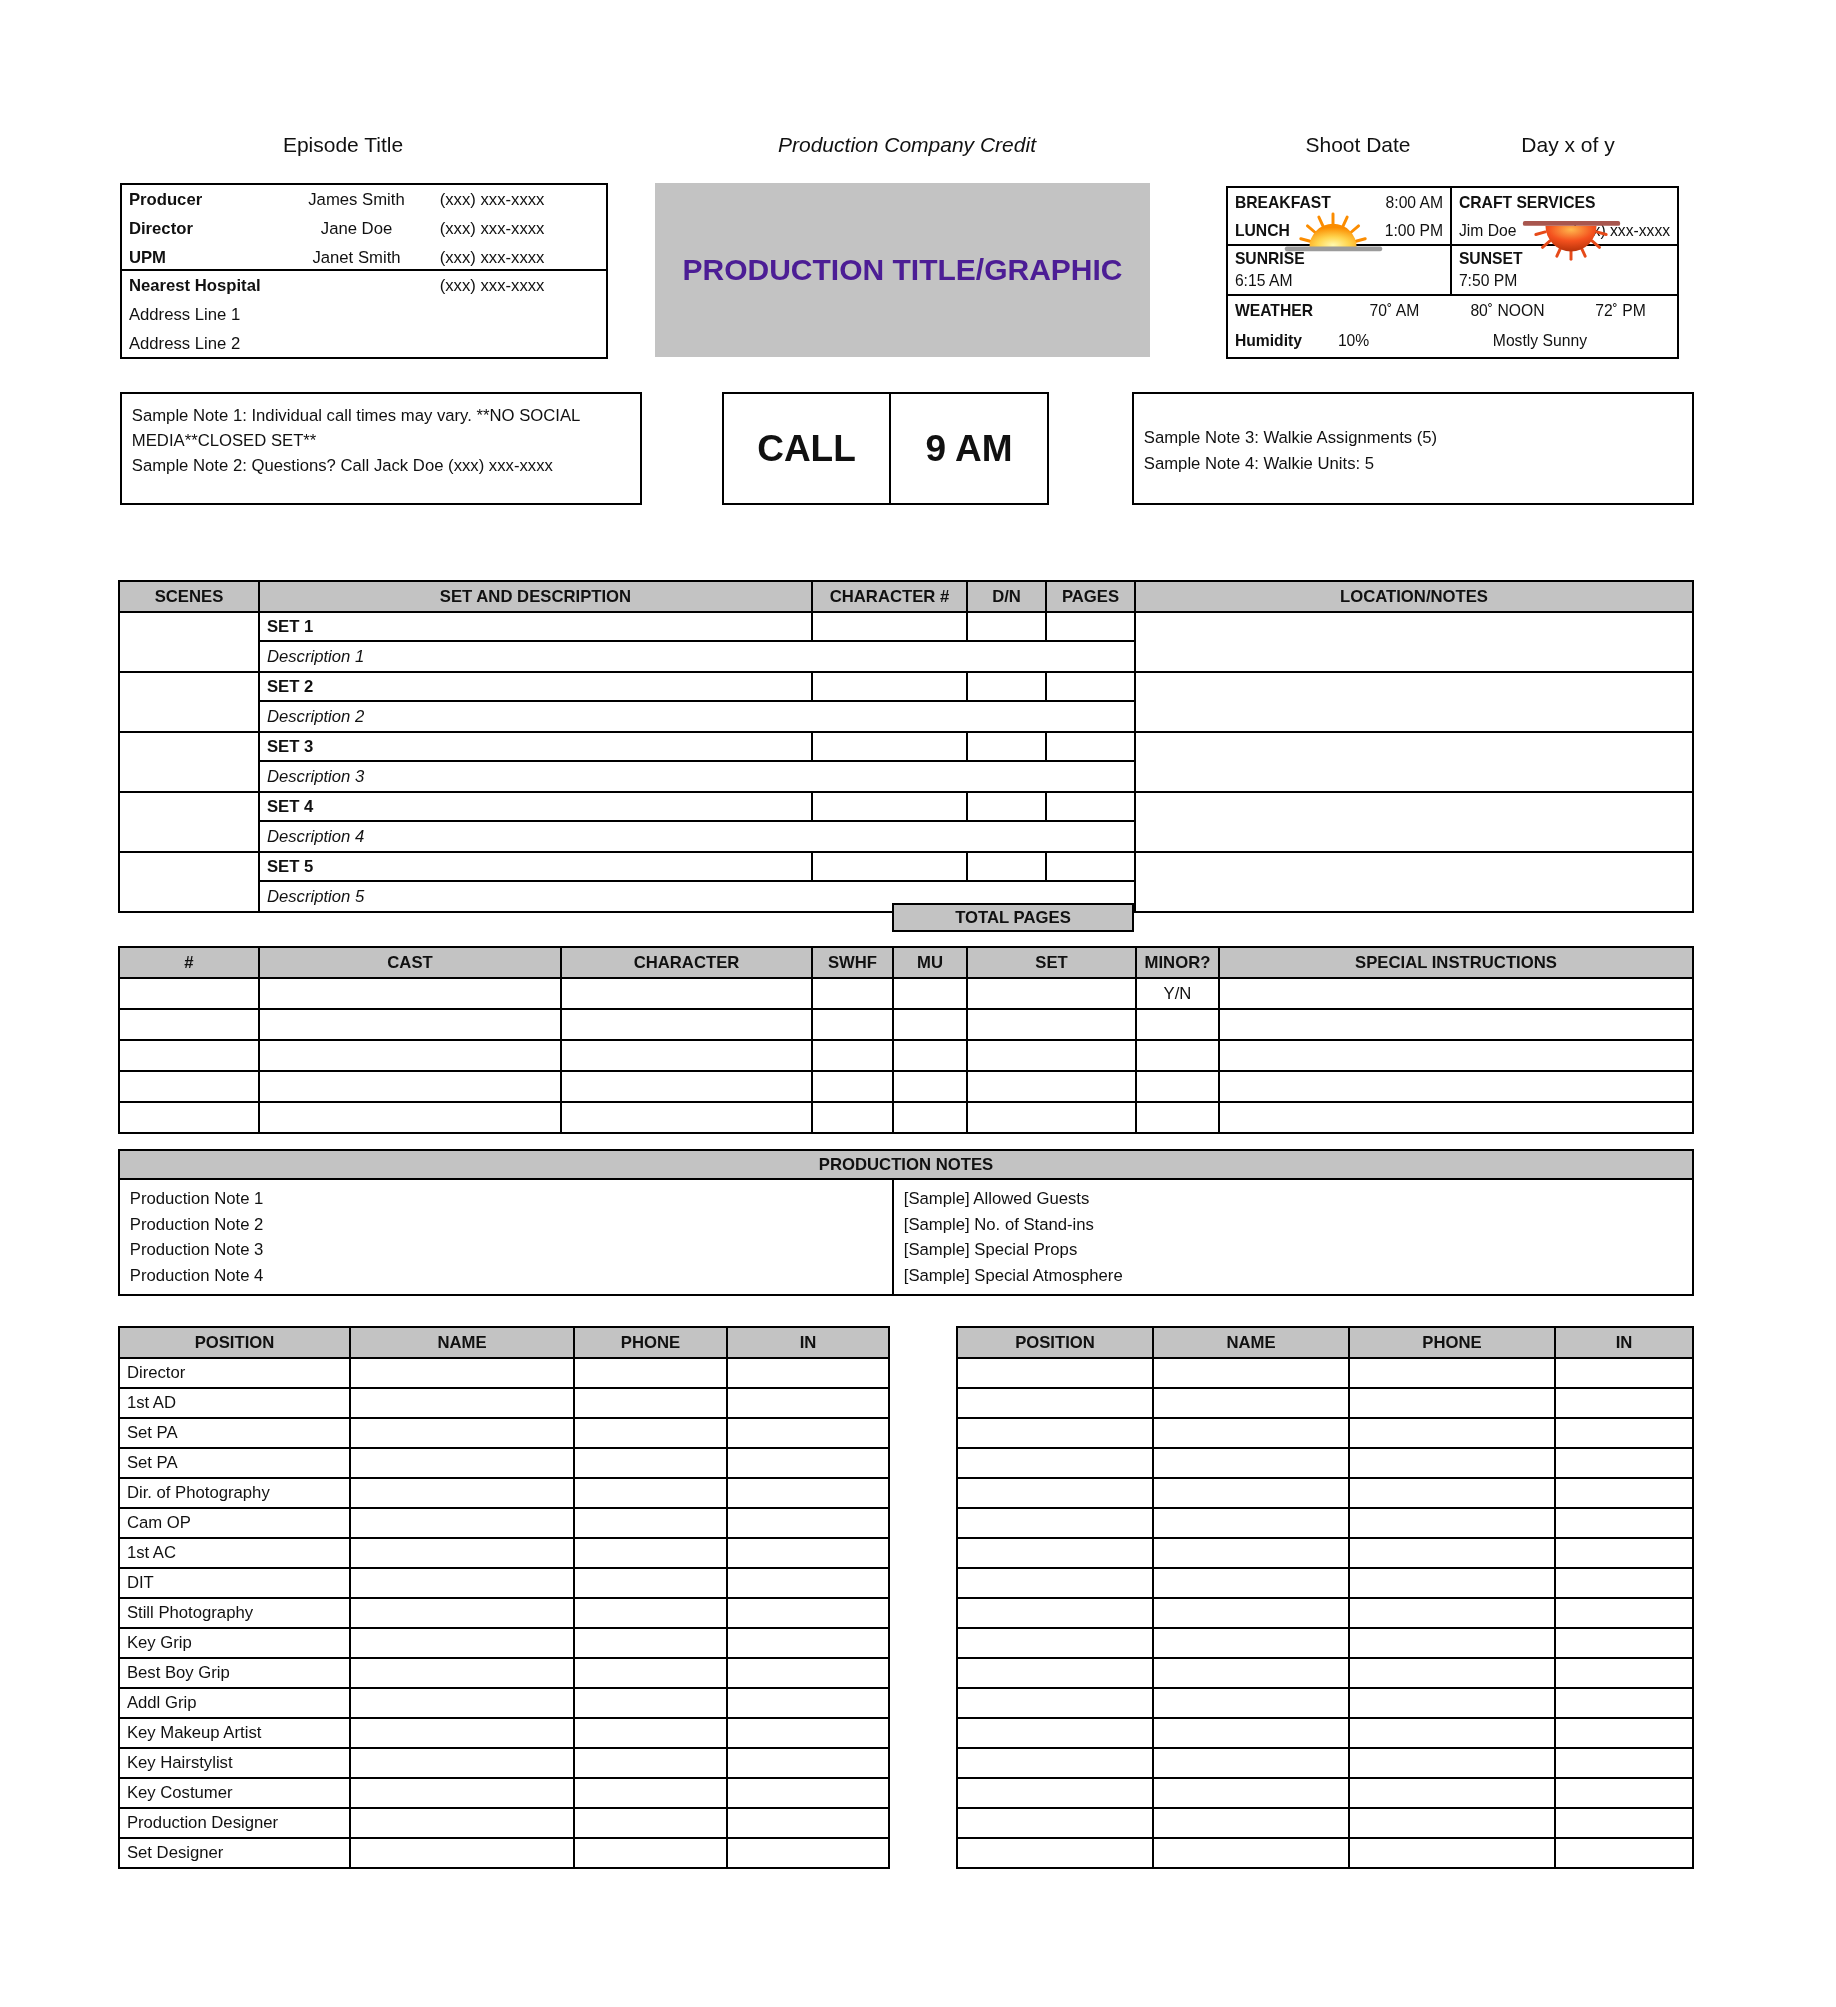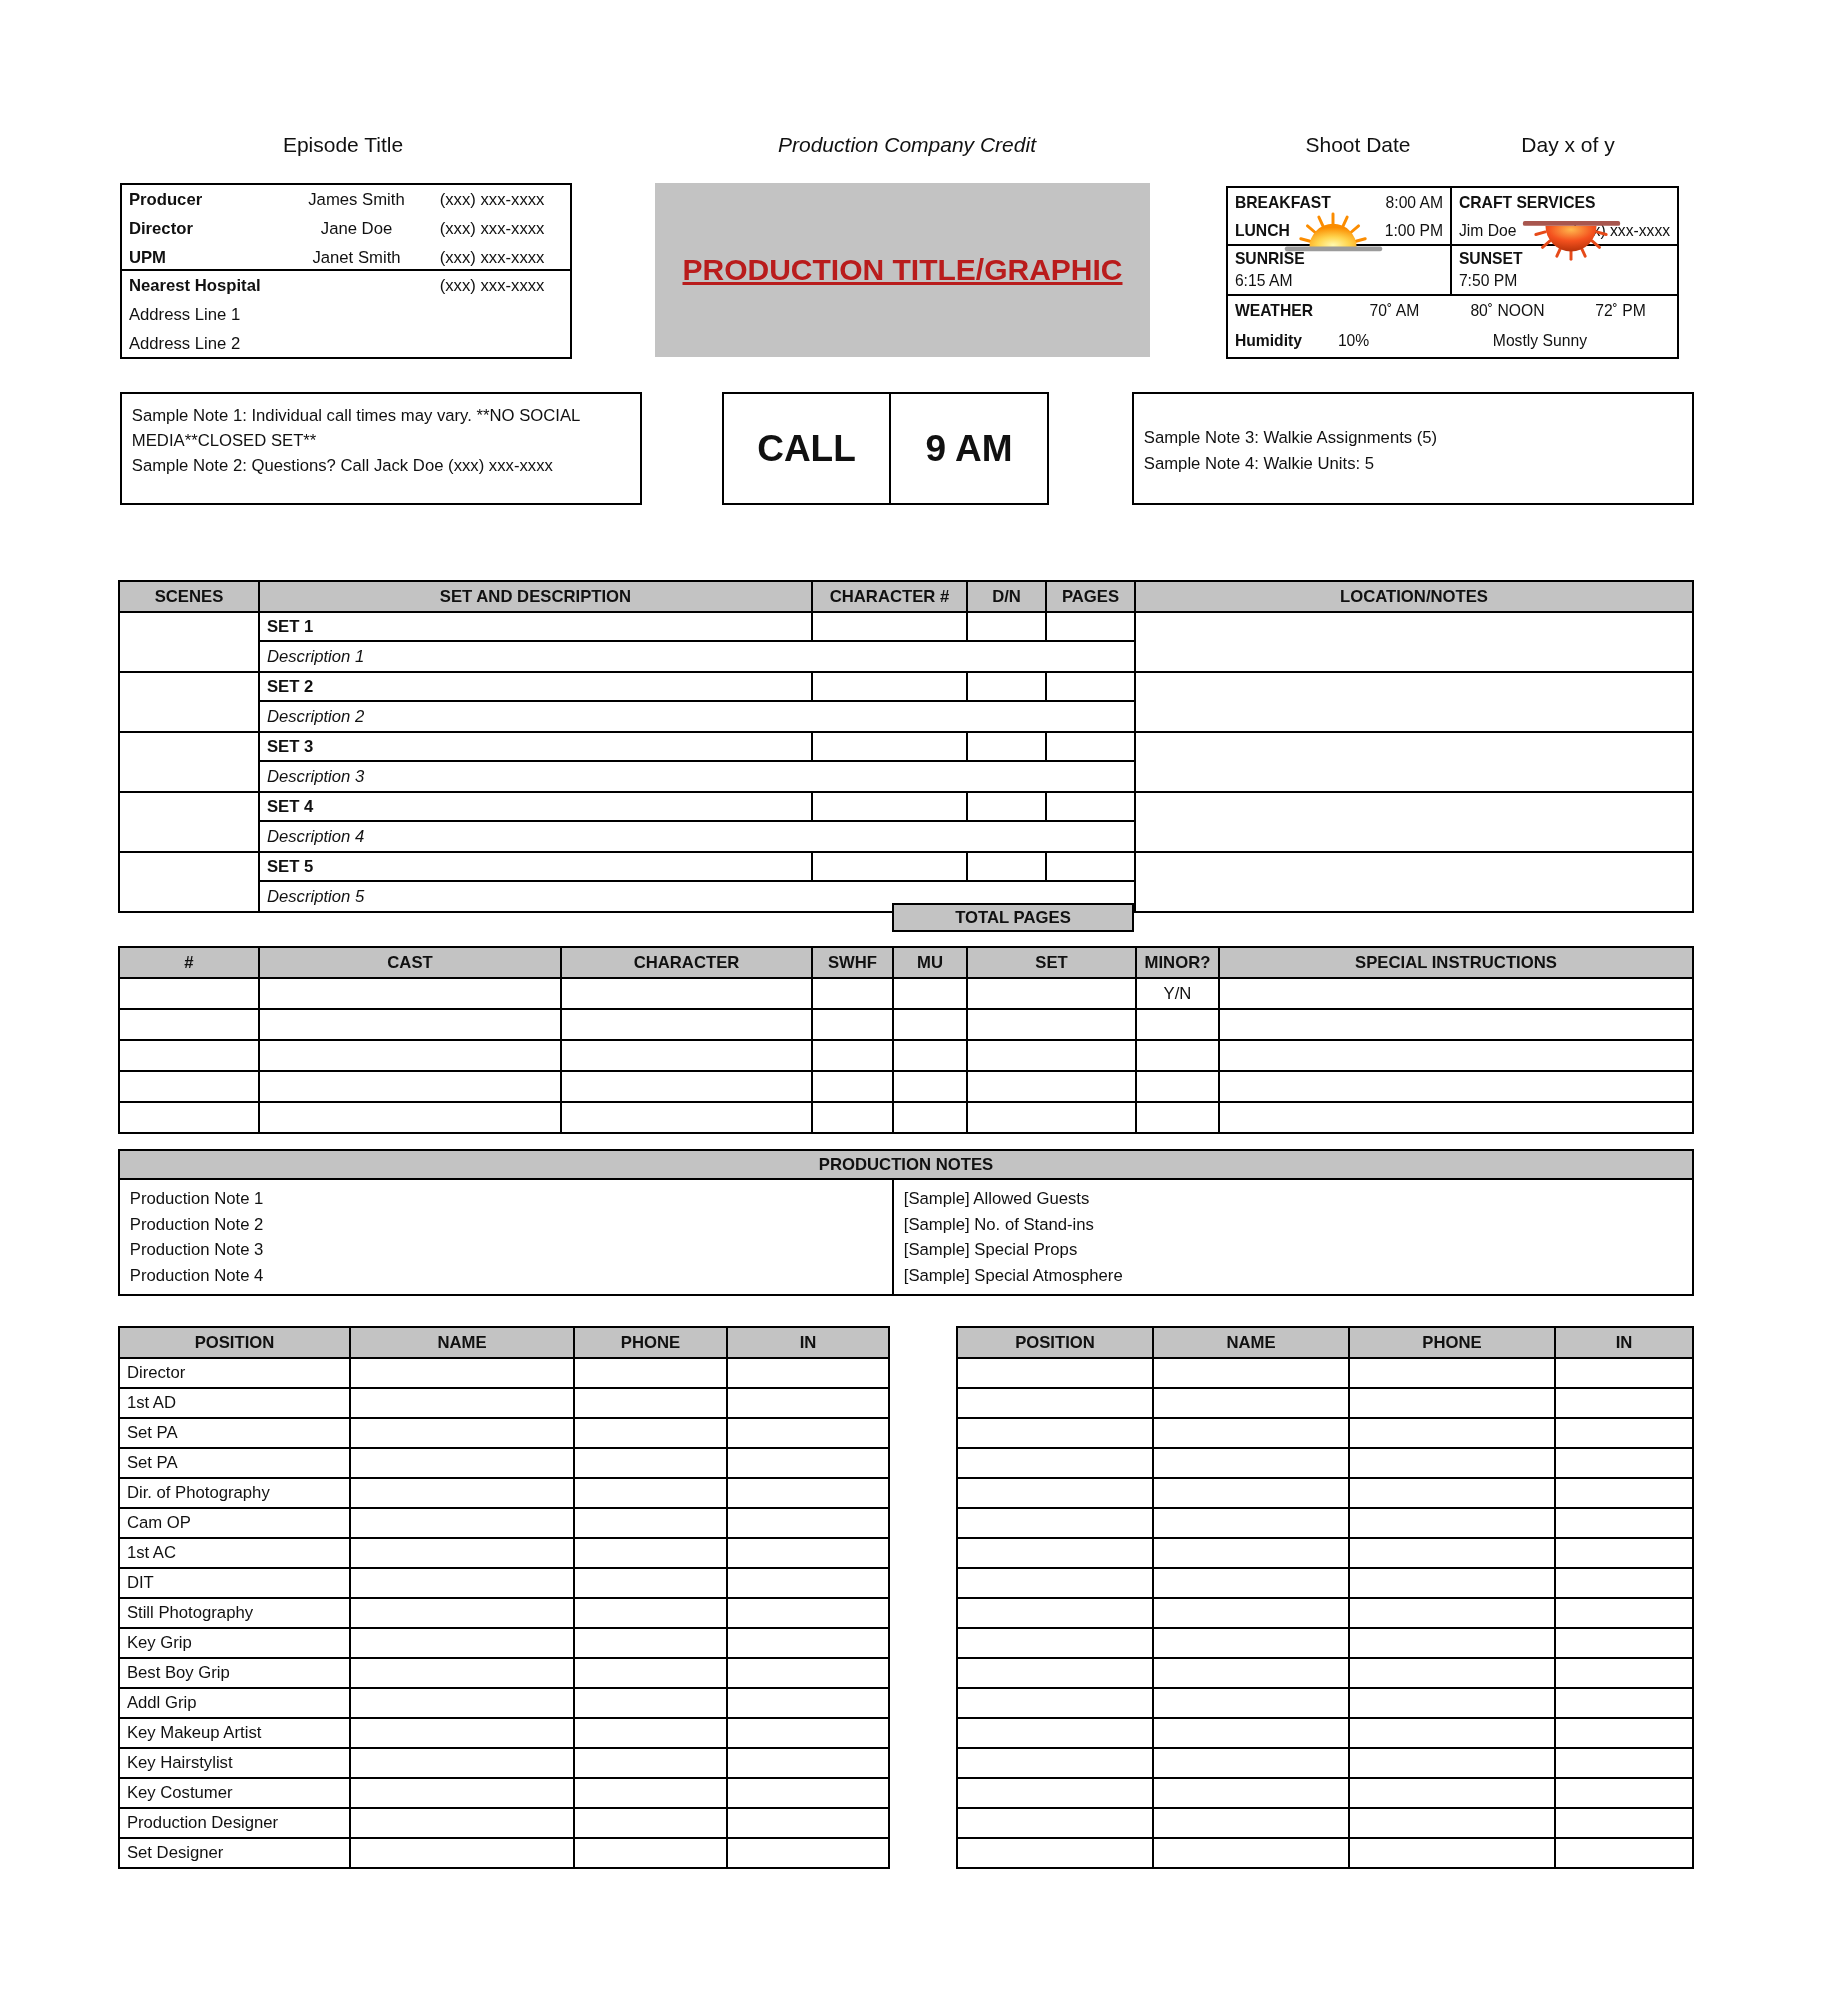--- a/index.html
+++ b/index.html
@@ -8,30 +8,30 @@
   .abs{position:absolute;}
   .ctr{transform:translateX(-50%);white-space:nowrap;}
   b,.bold{font-weight:bold;}
   .box3{border:2.9px solid #000;box-sizing:border-box;background:#fff;}
 
   
   .top-label{top:133px;font-size:21px;}
   #company-credit{font-style:italic;}
 
   
-  #contact-box{left:120px;top:183px;width:452px;height:176px;}
+  #contact-box{left:120px;top:183px;width:488px;height:176px;}
   .c-row{display:grid;grid-template-columns:165px 139px 1fr;height:29px;align-items:center;}
   .c-label{padding-left:6.9px;font-weight:bold;}
   .c-name{text-align:center;}
   .c-phone{padding-left:13.7px;}
 
   
   #title-box{left:655px;top:183px;width:495px;height:174px;background:#c3c3c3;
              display:flex;align-items:center;justify-content:center;}
-  #title-box span{font-weight:bold;font-size:30px;color:#b91c1c;text-decoration:underline;}
+  #title-box span{font-weight:bold;font-size:30px;color:#4c1d95;}
 
   
   #logistics{left:1226px;top:186px;width:453px;height:173px;font-size:15.7px;}
   .lg-grid{display:grid;width:100%;height:100%;
            grid-template-columns:224px 1fr;
            grid-template-rows:29px 29px 50px 29px 1fr;
            grid-template-areas:"a b" "c d" "e f" "g g" "h h";}
   .lg-cell{display:flex;align-items:center;justify-content:space-between;padding:0 6.9px;overflow:hidden;}
   .lg-l{border-right:2px solid #000;}
   .lg-bb{border-bottom:2px solid #000;}

